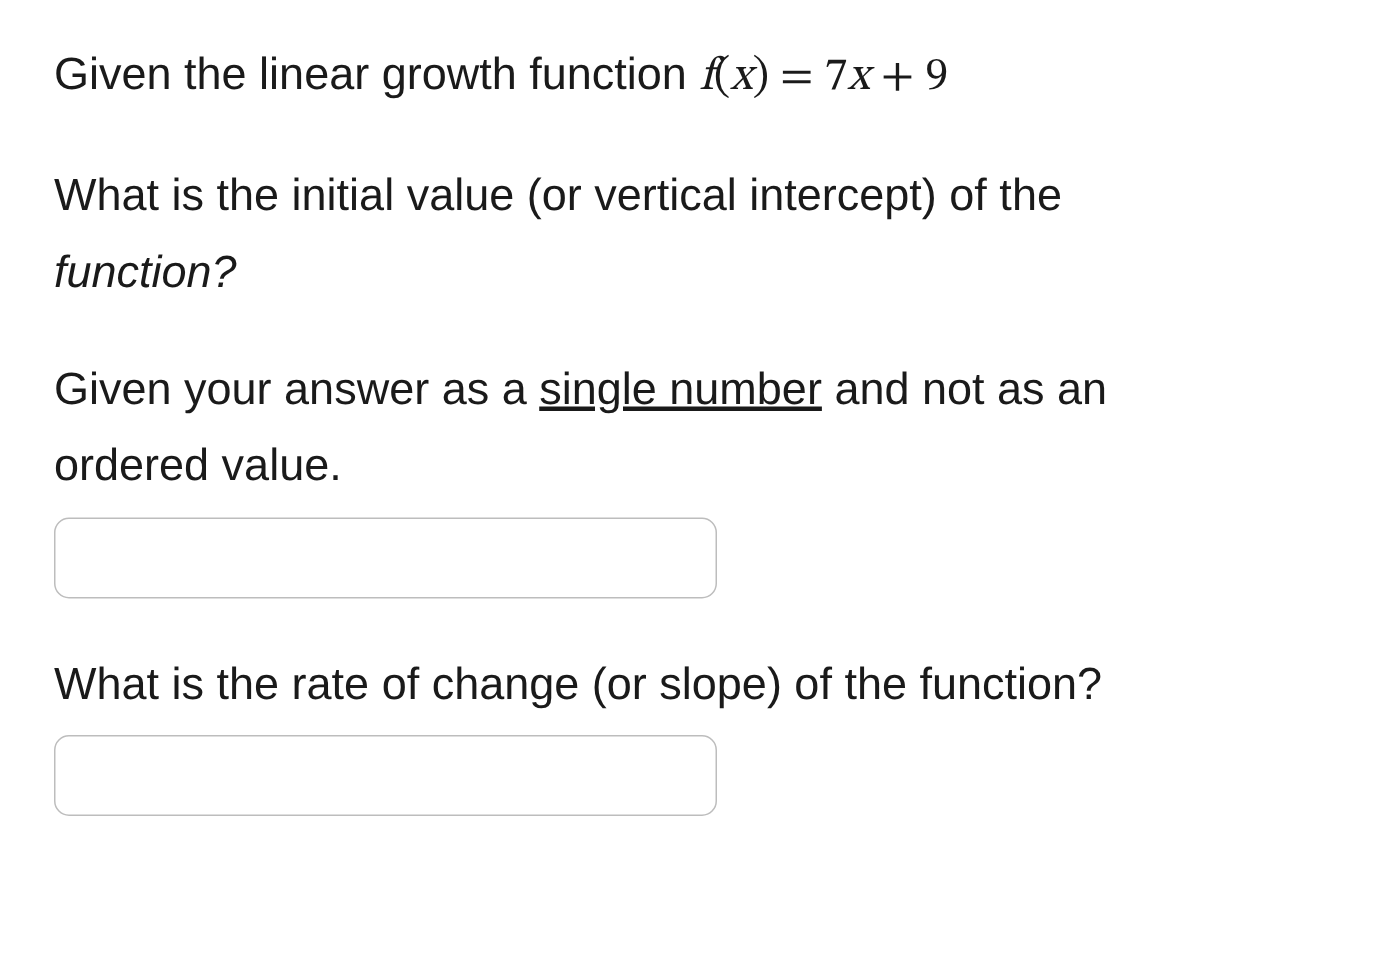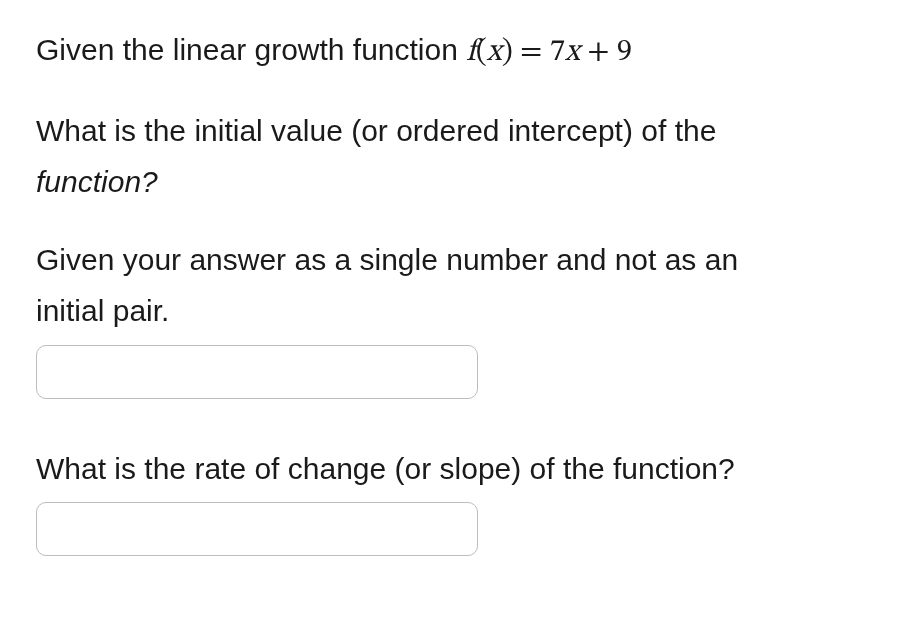--- a/index.html
+++ b/index.html
@@ -22,55 +22,55 @@
   }
   .block {
     margin-bottom: 34px;
   }
   .math {
     font-family: "Cambria Math", "STIX Two Math", "Times New Roman", serif;
     font-size: 31px;
   }
   .math .fn { font-style: italic; }
   .math .var { font-style: italic; }
-  .underline { }
+  .underline { text-decoration: underline; }
   .input {
     width: 442px;
     height: 54px;
     border: 1.5px solid #bdbdbd;
     border-radius: 10px;
     box-sizing: border-box;
     font-size: 26px;
     padding: 0 14px;
     background: #ffffff;
     margin-top: 4px;
     outline: none;
   }
-  .q2block { margin-top: 48px; }
+  .q2block { margin-top: 36px; }
 </style>
 </head>
 <body>
 
 <div class="page">
 
   <div class="line block">
     <span>Given the linear growth function </span>
     <span class="math">
       <span class="fn">f</span><span>(</span><span class="var">x</span><span>)</span><span> = </span><span>7</span><span class="var">x</span><span> + </span><span>9</span>
     </span>
   </div>
 
   <div class="block">
-    <div class="line">What is the initial value (or ordered intercept) of the</div>
+    <div class="line">What is the initial value (or vertical intercept) of the</div>
     <div class="line" style="margin-bottom:34px;font-style:italic;">function?</div>
 
     <div class="line">
       <span>Given your answer as a </span><span class="underline">single number</span><span> and not as an</span>
     </div>
-    <div class="line">initial pair.</div>
+    <div class="line">ordered value.</div>
 
     <input type="text" class="input" value="" style="">
   </div>
 
   <div class="q2block">
     <div class="line">What is the rate of change (or slope) of the function?</div>
     <input type="text" class="input" value="" style="">
   </div>
 
 </div>

